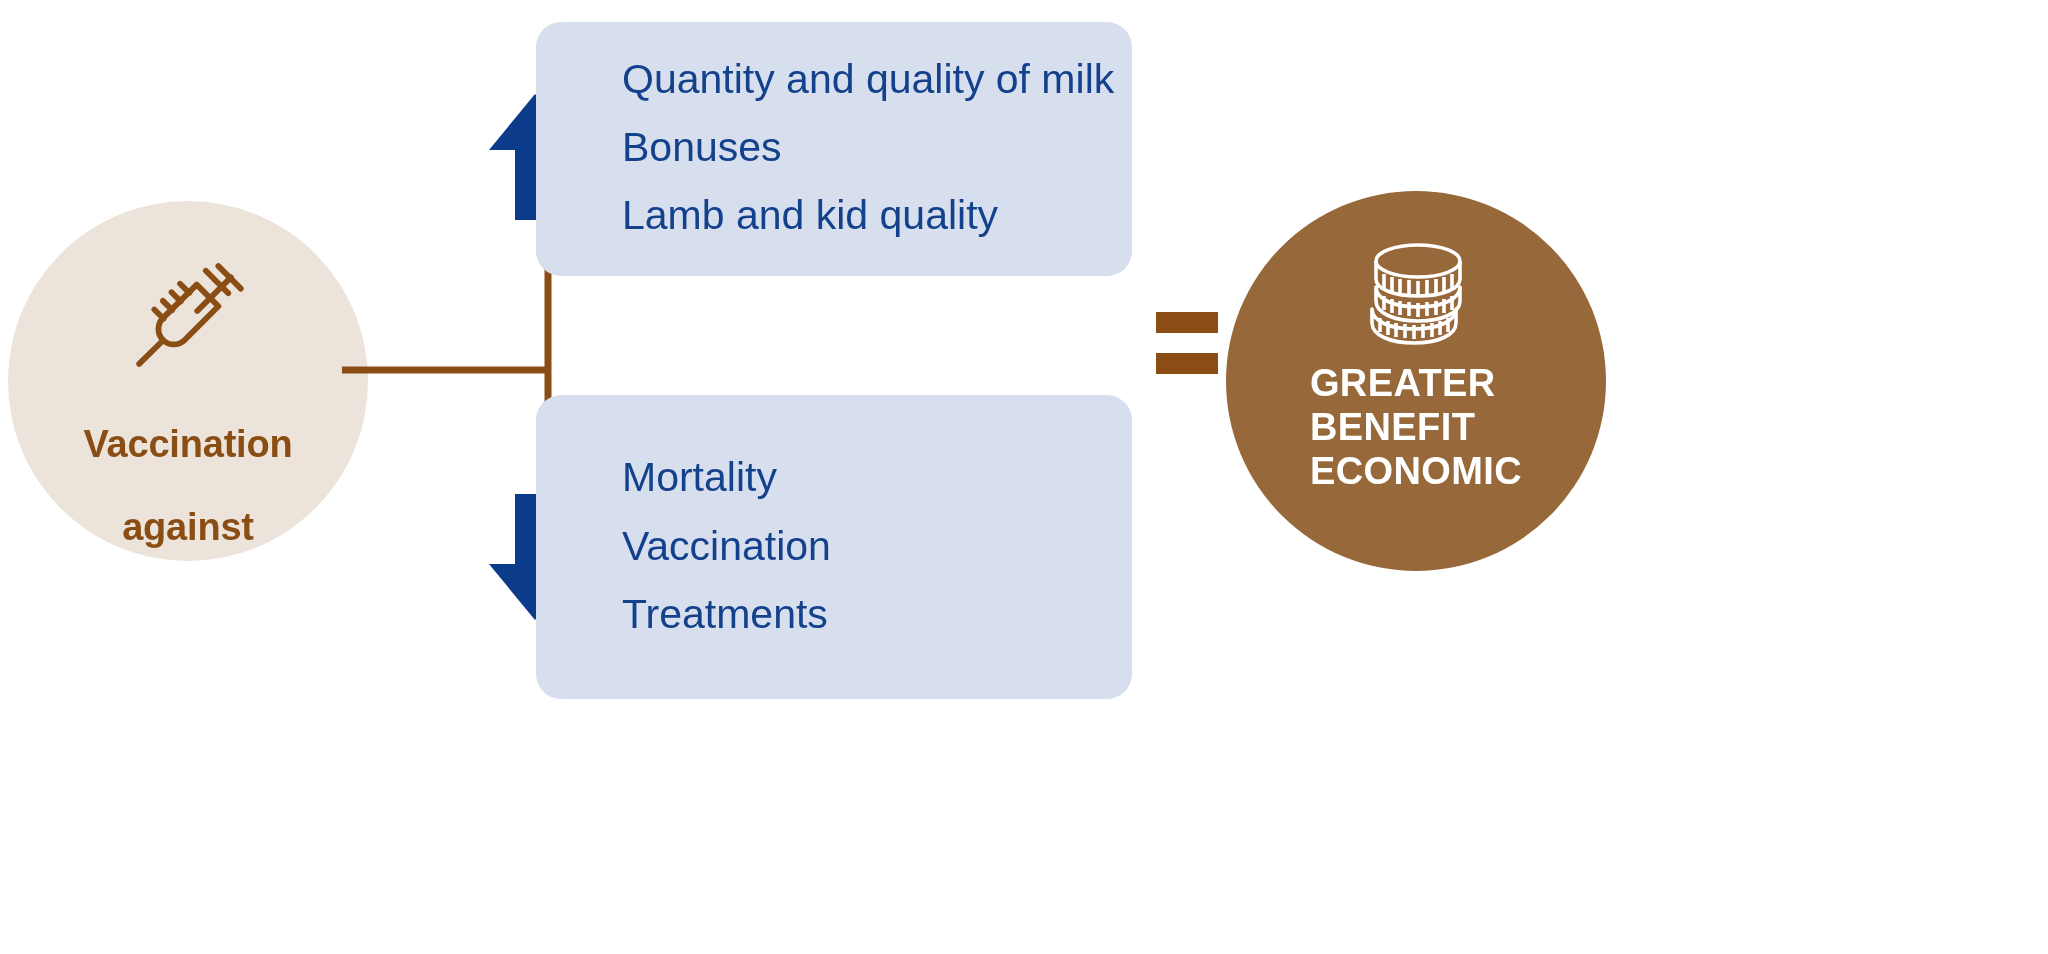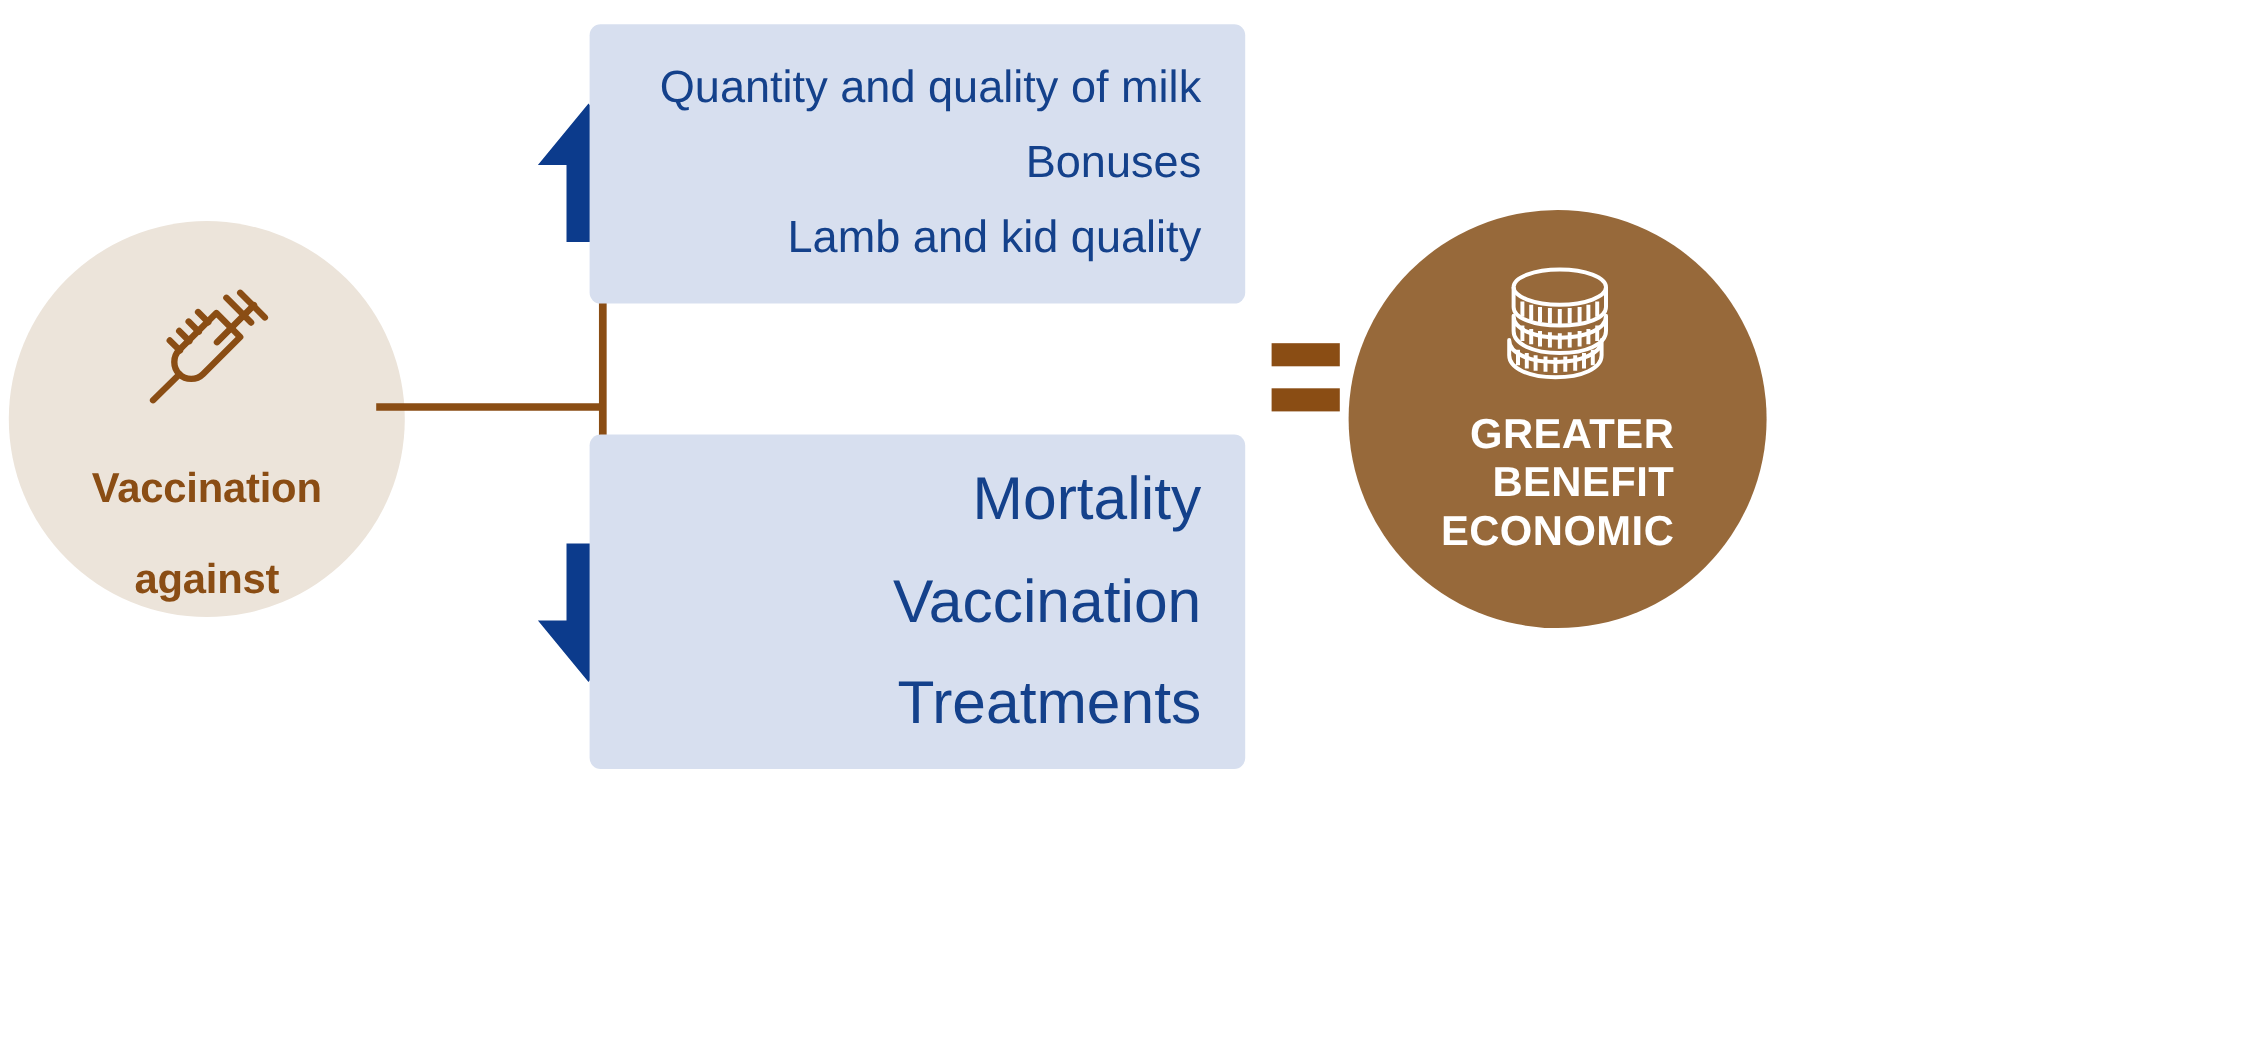--- a/index.html
+++ b/index.html
@@ -61,24 +61,24 @@
     top: 120px;
     width: 300px;
     height: 500px;
     pointer-events: none;
   }
 
   
   .panel {
     position: absolute;
     background: #d7dfef;
-    border-radius: 10px;
+    border-radius: 25px;
     display: flex;
     flex-direction: column;
-    align-items: flex-end;
+    align-items: flex-start;
     justify-content: center;
     box-sizing: border-box;
   }
   .panel-up {
     left: 536px;
     top: 22px;
     width: 596px;
     height: 254px;
     padding: 10px 40px 14px 86px;
   }
@@ -91,21 +91,21 @@
   }
   .panel-line {
     color: #14418b;
     font-size: 41px;
     line-height: 1.66;
     text-align: center;
     white-space: nowrap;
     font-weight: 400;
   }
   .panel-down .panel-line {
-    font-size: 55px;
+    font-size: 41px;
     line-height: 1.68;
   }
 
   
   .arrow {
     position: absolute;
     width: 96px;
     height: 130px;
   }
   .arrow-up { left: 487px; top: 92px; }
@@ -144,22 +144,22 @@
     justify-content: flex-start;
     box-sizing: border-box;
     padding-top: 44px;
   }
   .coins-icon {
     width: 124px;
     height: 120px;
     display: block;
   }
   .result-label {
-    margin-top: 18px;
-    text-align: right;
+    margin-top: 6px;
+    text-align: left;
     color: #ffffff;
     font-weight: bold;
     font-size: 38px;
     line-height: 1.16;
     letter-spacing: 0.4px;
   }
   .result-label span { display: block; }
 </style>
 </head>
 <body>

